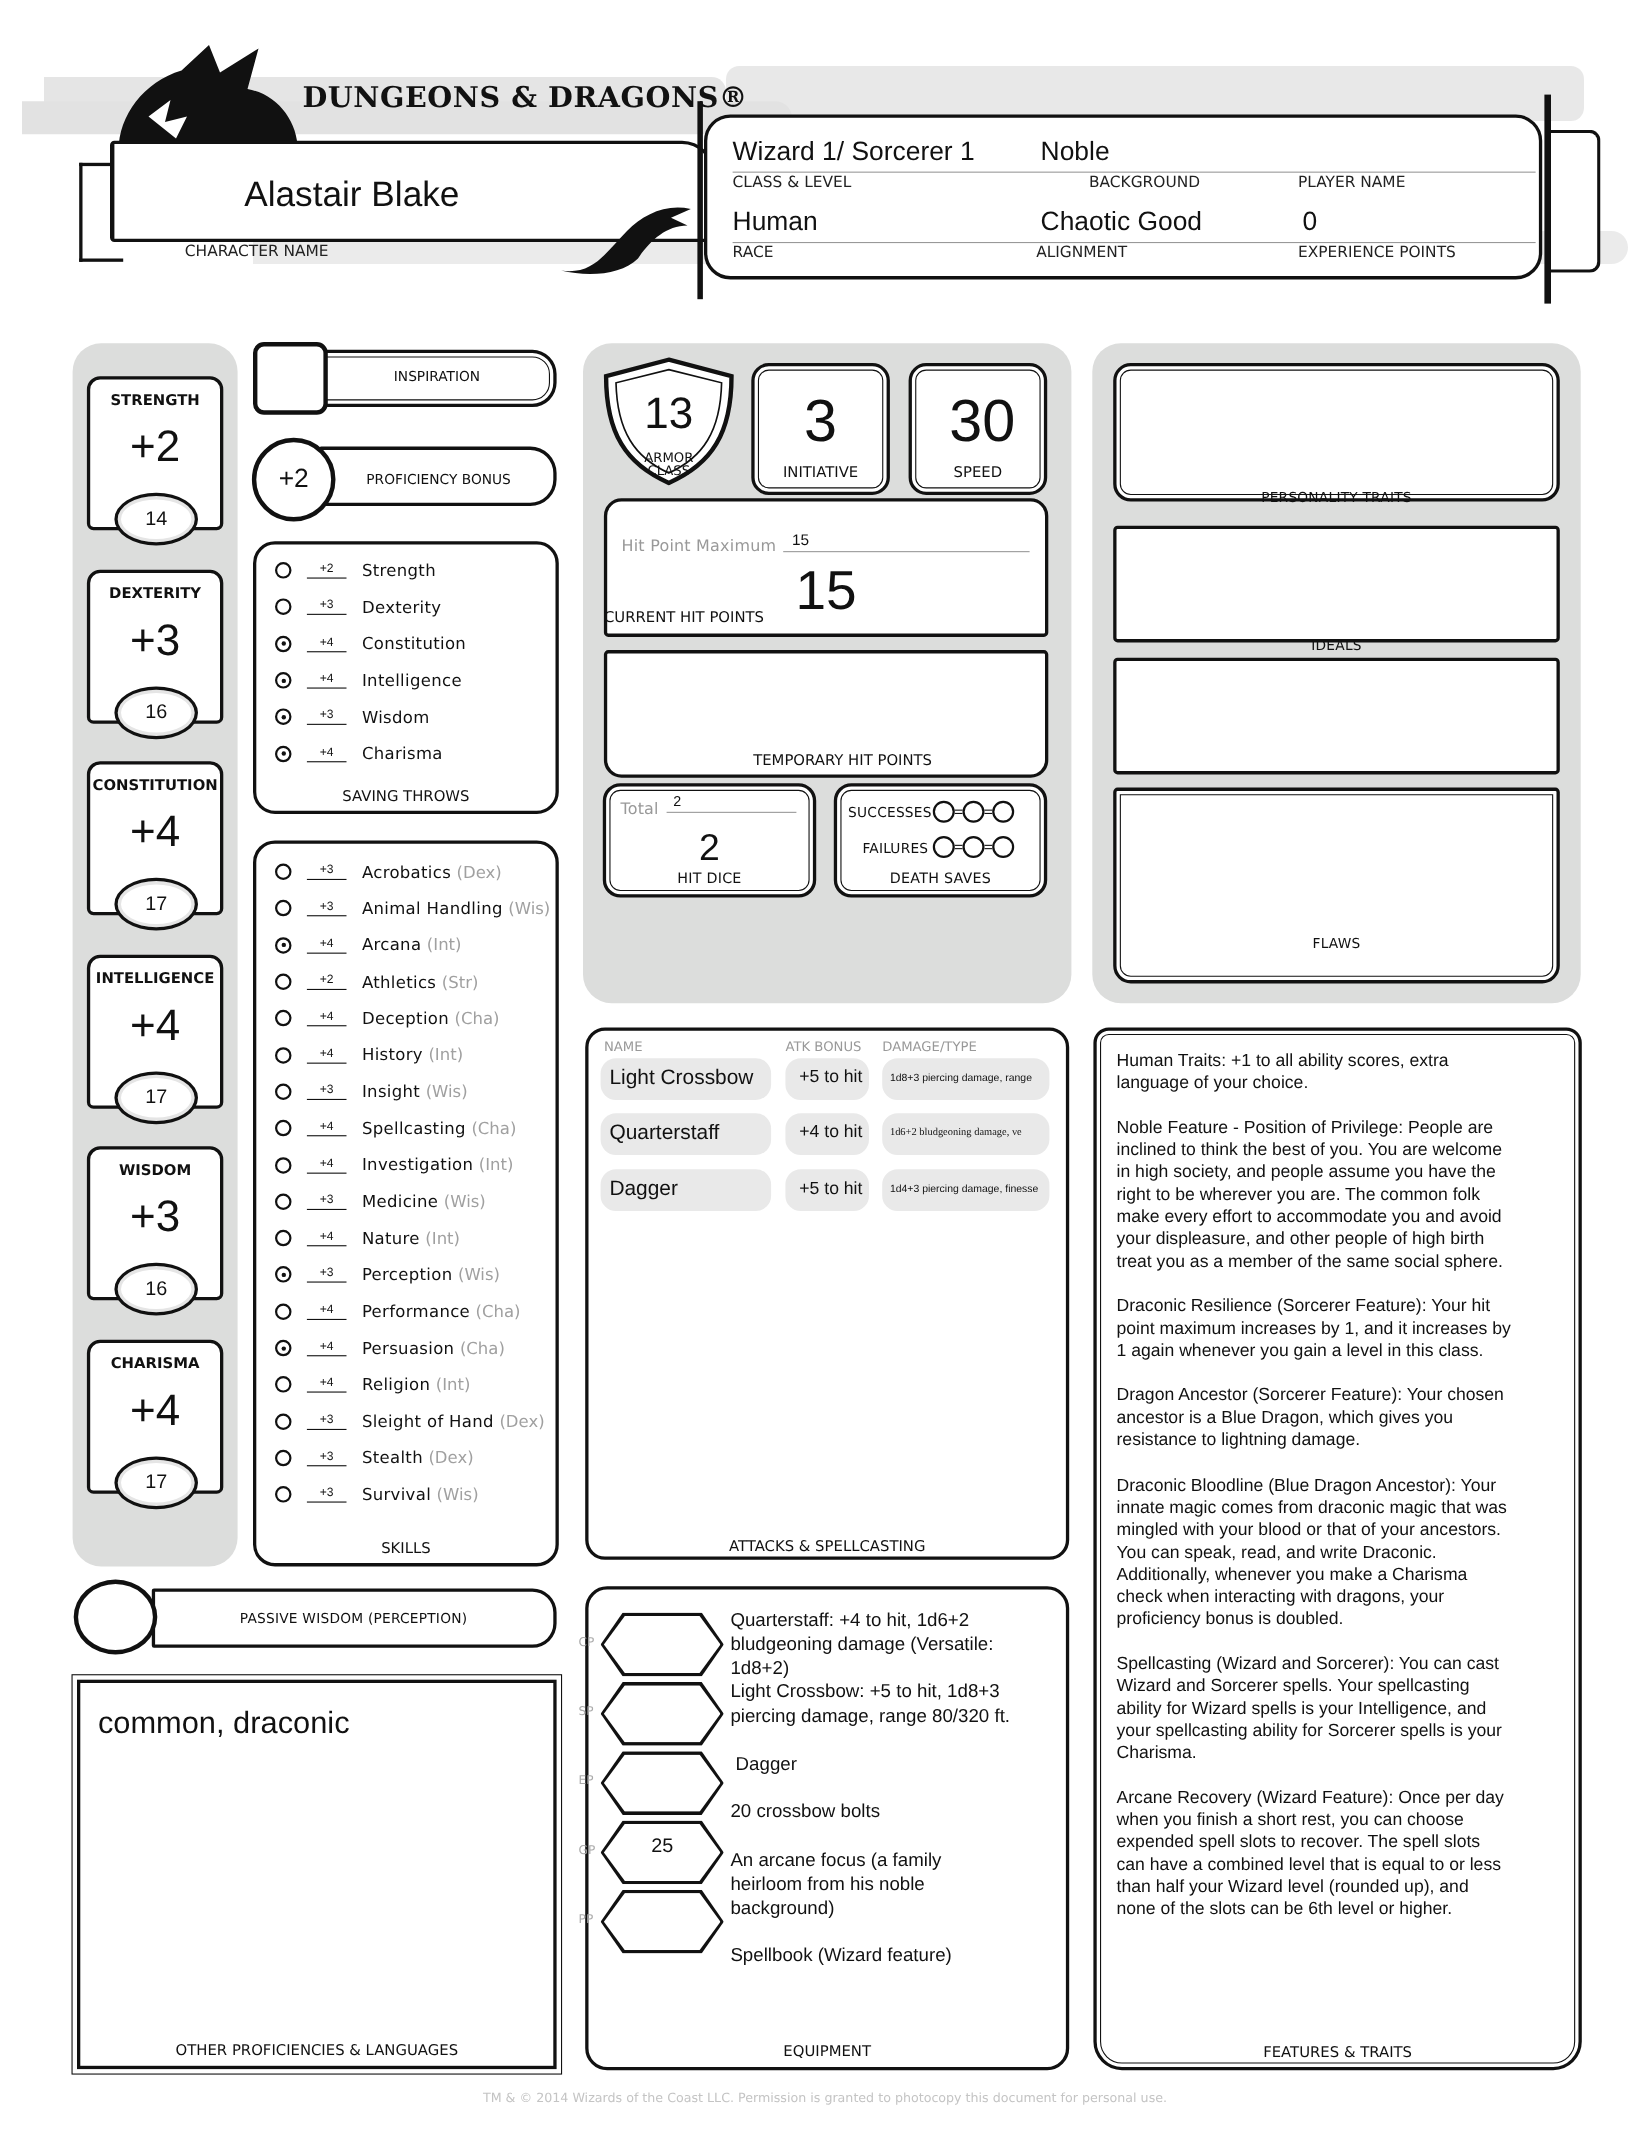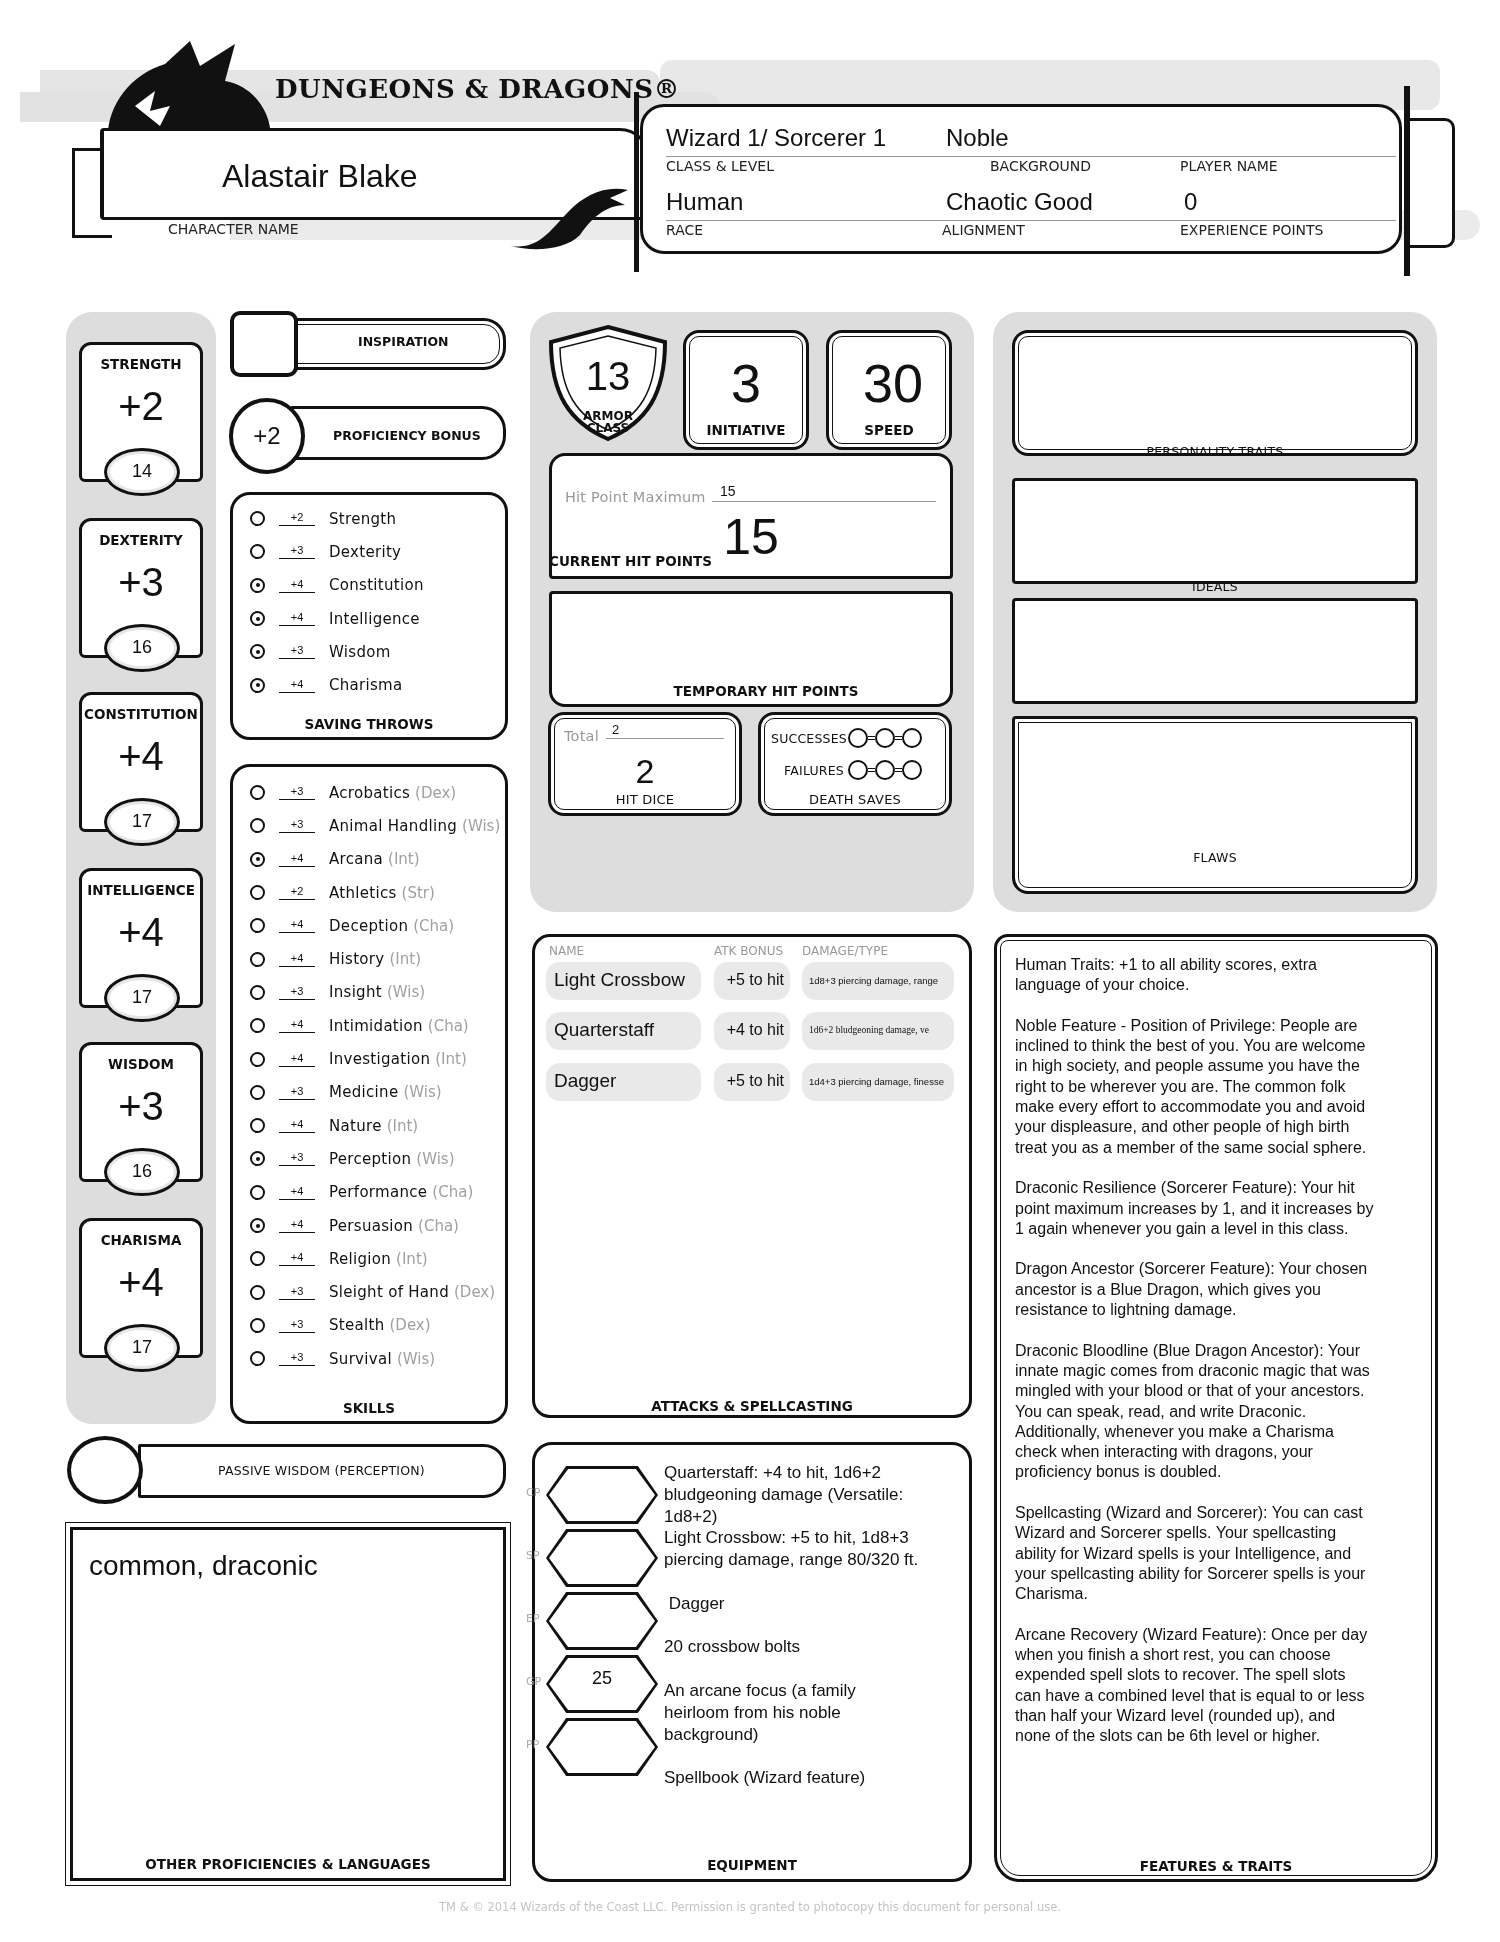--- a/index.html
+++ b/index.html
@@ -1,20 +1,20 @@
 <!DOCTYPE html>
 <html><head>
 <meta charset="utf-8">
 <style>
   * { box-sizing: border-box; margin: 0; padding: 0; }
   html, body { width: 1500px; height: 1942px; background: #ffffff; overflow: hidden; }
   body { position: relative; font-family: "Liberation Sans", sans-serif; color: #111; }
   .abs { position: absolute; }
   .label { font-family: "DejaVu Sans", sans-serif; font-size: 13px; letter-spacing: 0.2px; color: #111; }
-  .label-b { font-family: "DejaVu Sans", sans-serif; font-size: 13.5px; font-weight: bold; color: #111; }
+  .label-b { font-family: "DejaVu Sans", sans-serif; font-size: 13.5px; font-weight: normal; color: #111; }
   .grey-panel { background: #dcdddc; border-radius: 26px; }
   .box { background: #fff; border: 3px solid #111; border-radius: 18px; }
   .box-double { background: #fff; border: 3px solid #111; outline: 1.5px solid #111; outline-offset: -7px; border-radius: 16px; }
 
   
   .smoke { background: #e2e2e2; }
   .banner { background: #fff; border: 3px solid #111; }
   .dd-logo { font-family: "DejaVu Serif", serif; font-weight: bold; font-size: 26px; letter-spacing: 0.5px; }
   .head-value { font-size: 24px; }
   .head-label { font-family: "DejaVu Sans", sans-serif; font-size: 14px; color: #222; }
@@ -199,21 +199,21 @@
     </div>
     <div class="prof-row">
       <div class="radio"></div>
       <div class="prof-val">+3</div>
       <div class="prof-name">Insight</div>
       <div class="prof-attr">(Wis)</div>
     </div>
     <div class="prof-row">
       <div class="radio"></div>
       <div class="prof-val">+4</div>
-      <div class="prof-name">Intimidation</div>
+      <div class="prof-name">Spellcasting</div>
       <div class="prof-attr">(Cha)</div>
     </div>
     <div class="prof-row">
       <div class="radio"></div>
       <div class="prof-val">+4</div>
       <div class="prof-name">Investigation</div>
       <div class="prof-attr">(Int)</div>
     </div>
     <div class="prof-row">
       <div class="radio"></div>

